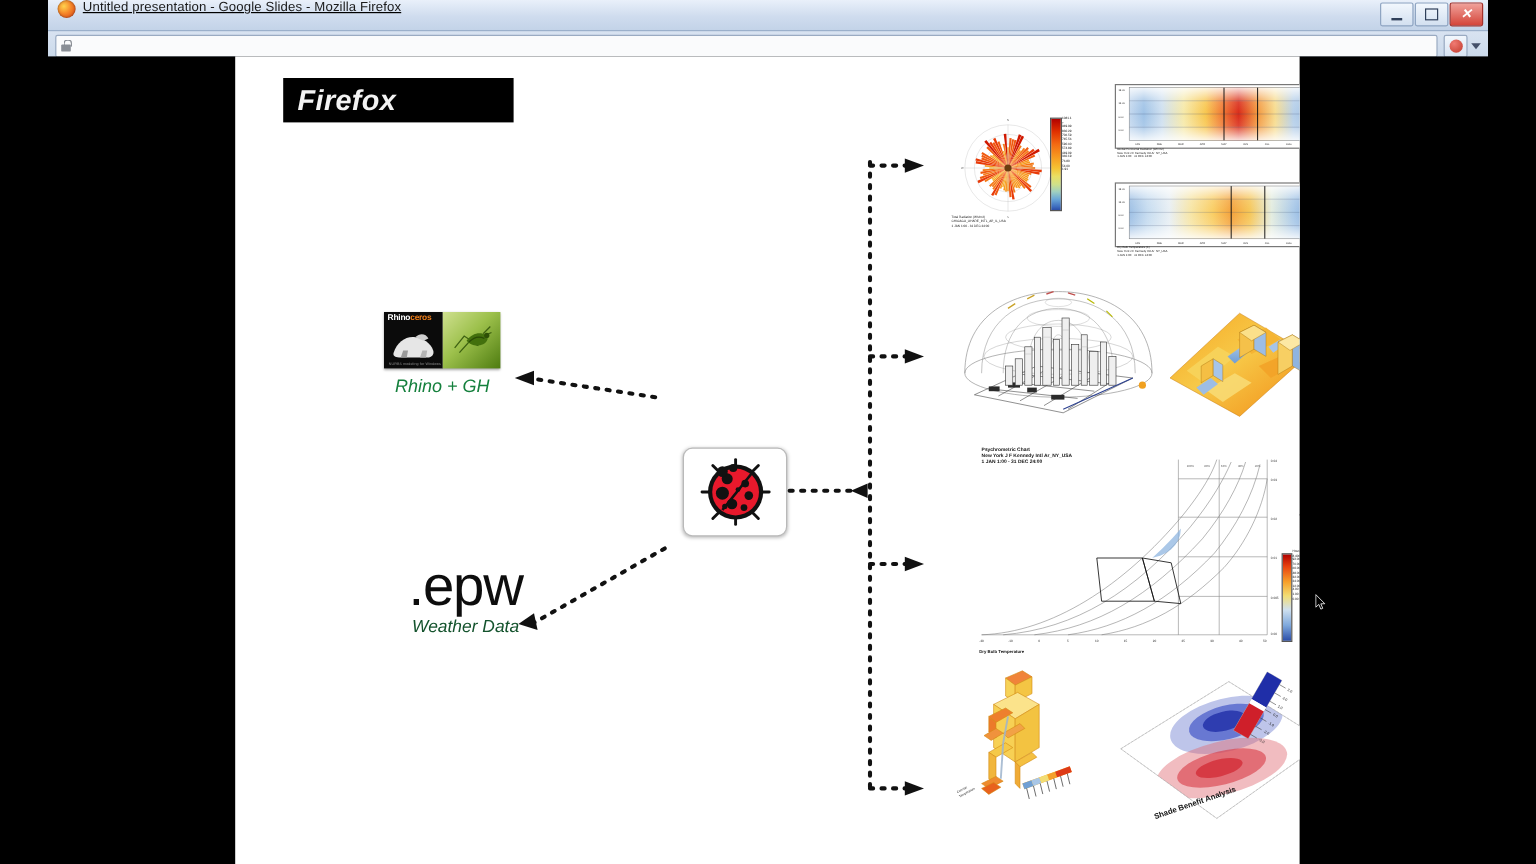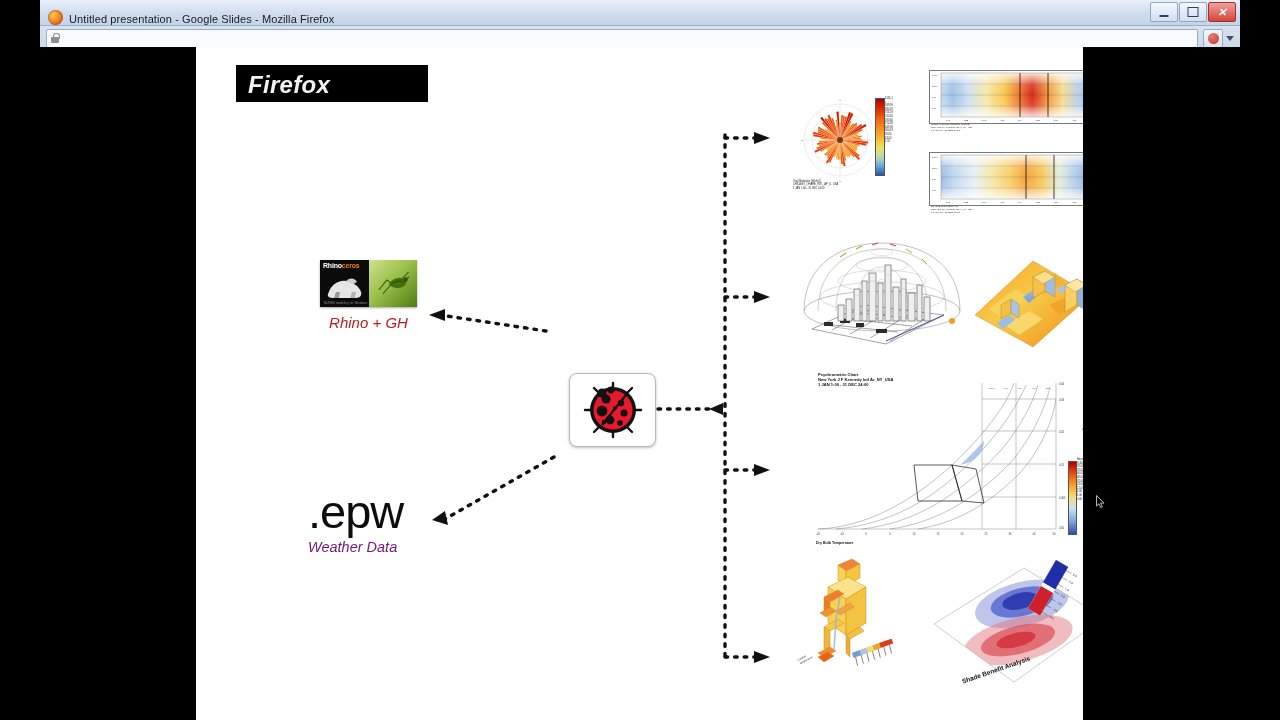--- a/index.html
+++ b/index.html
@@ -4,21 +4,21 @@
 <style>
   html,body{margin:0;padding:0;background:#000;}
   body{width:1280px;height:720px;overflow:hidden;font-family:"Liberation Sans",sans-serif;}
   #app{position:relative;width:1280px;height:720px;background:#000;}
 
   
   .win{position:absolute;left:40px;top:0;width:1200px;height:720px;
        background:linear-gradient(#d7e3f2,#c6d6ea);}
   .win-titlebar{position:relative;height:25px;
        background:linear-gradient(#e9f0fa,#cfdcee 55%,#c3d3e8);
-       border-bottom:1px solid #9bb0cb;display:flex;align-items:flex-end;padding:0 4px;}
+       border-bottom:1px solid #9bb0cb;display:flex;align-items:flex-start;padding:0 4px;text-decoration:underline;}
   .ff-logo{width:15px;height:15px;margin:0 6px 0 4px;border-radius:50%;
        background:radial-gradient(circle at 35% 35%,#ffd24d 0%,#f5852a 45%,#d63b17 100%);
        box-shadow:inset 0 0 2px rgba(0,0,0,.5);flex:0 0 auto;}
   .win-title{font-size:11px;color:#1b1b1b;white-space:nowrap;letter-spacing:.1px;}
   .win-btns{position:absolute;right:4px;top:2px;display:flex;gap:1px;}
   .wb{width:26px;height:18px;border:1px solid #8fa5c2;border-radius:2px;
       background:linear-gradient(#f2f7fd,#d3e0f0);position:relative;}
   .wb i{position:absolute;left:50%;top:50%;transform:translate(-50%,-50%);
       display:block;}
   .wb-min i{width:9px;height:2px;background:#30405a;margin-top:4px;}
@@ -59,26 +59,26 @@
   .rgblock{position:absolute;left:124px;top:213px;width:97px;}
   .rg-imgs{width:97px;height:47px;display:flex;box-shadow:0 1px 2px rgba(0,0,0,.35);}
   .rhino-box{width:50%;height:100%;background:#0b0b0b;position:relative;overflow:hidden;}
   .rhino-word{position:absolute;left:3px;top:2px;font-size:7px;font-weight:bold;
       color:#fff;letter-spacing:-.2px;line-height:8px;}
   .rhino-word span{color:#f07f1a;}
   .rhino-body{position:absolute;left:6px;top:12px;width:38px;height:28px;}
   .rhino-sub{position:absolute;left:4px;bottom:2px;font-size:3px;color:#8d8d8d;letter-spacing:.1px;}
   .gh-box{width:50%;height:100%;position:relative;overflow:hidden;
       background:linear-gradient(135deg,#cfe08f 0%,#9cc04b 45%,#4e7c10 100%);}
-  .rg-label{margin-top:7px;text-align:center;font-size:15px;font-style:italic;color:#b91c1c;}
-
-  
-  .epwblock{position:absolute;left:112px;top:440px;width:160px;text-align:left;}
+  .rg-label{margin-top:7px;text-align:center;font-size:15px;font-style:italic;color:#15803d;}
+
+  
+  .epwblock{position:absolute;left:112px;top:416px;width:160px;text-align:center;}
   .epw-big{font-size:47px;color:#0d0d0d;line-height:50px;letter-spacing:-1px;}
-  .epw-sub{font-size:14.5px;font-style:italic;color:#701a75;margin-top:2px;}
+  .epw-sub{font-size:14.5px;font-style:italic;color:#14532d;margin-top:2px;}
 
   
   .lb-node{position:absolute;left:373px;top:326px;width:85px;height:72px;background:#fff;
       border:1px solid #b9b9b9;border-radius:8px;box-shadow:0 1px 3px rgba(0,0,0,.25);}
   .lb-svg{position:absolute;left:50%;top:50%;transform:translate(-50%,-50%);}
 
   
   .fig{position:absolute;}
   .cap-lines{position:absolute;font-size:2.6px;color:#222;line-height:3.4px;white-space:nowrap;}
   .legend-strip{position:absolute;width:8px;border:.5px solid #555;}

